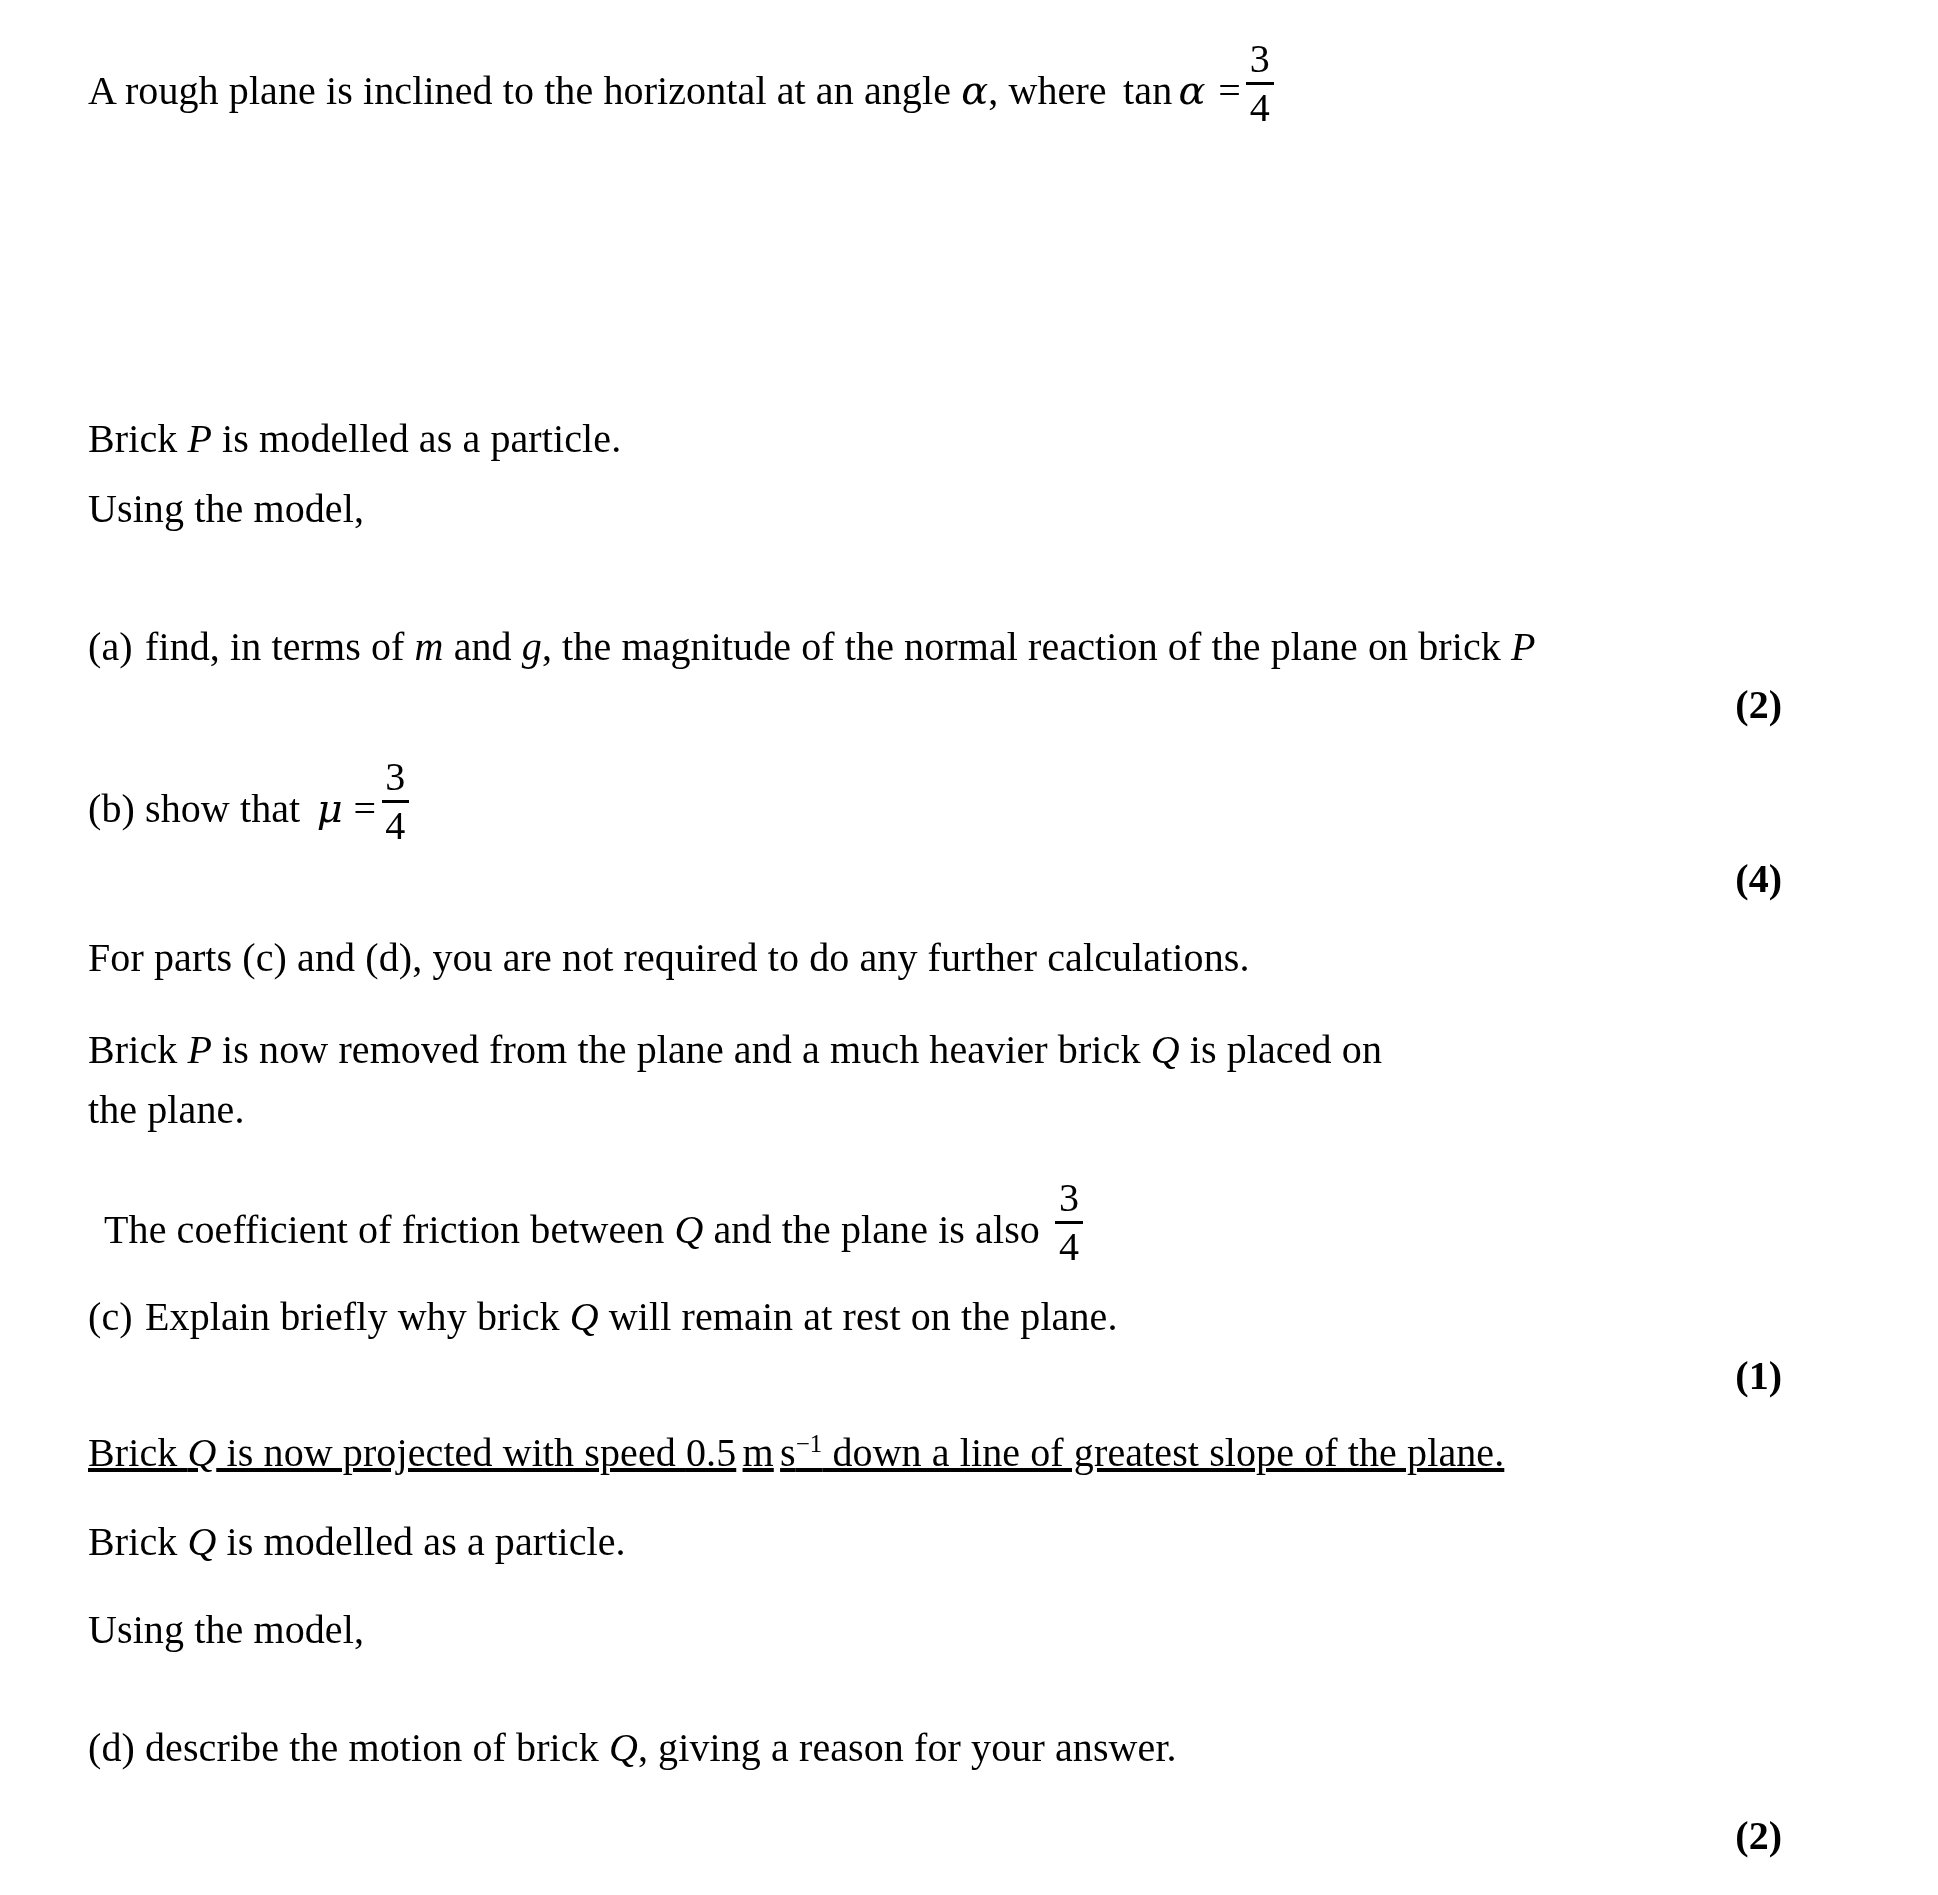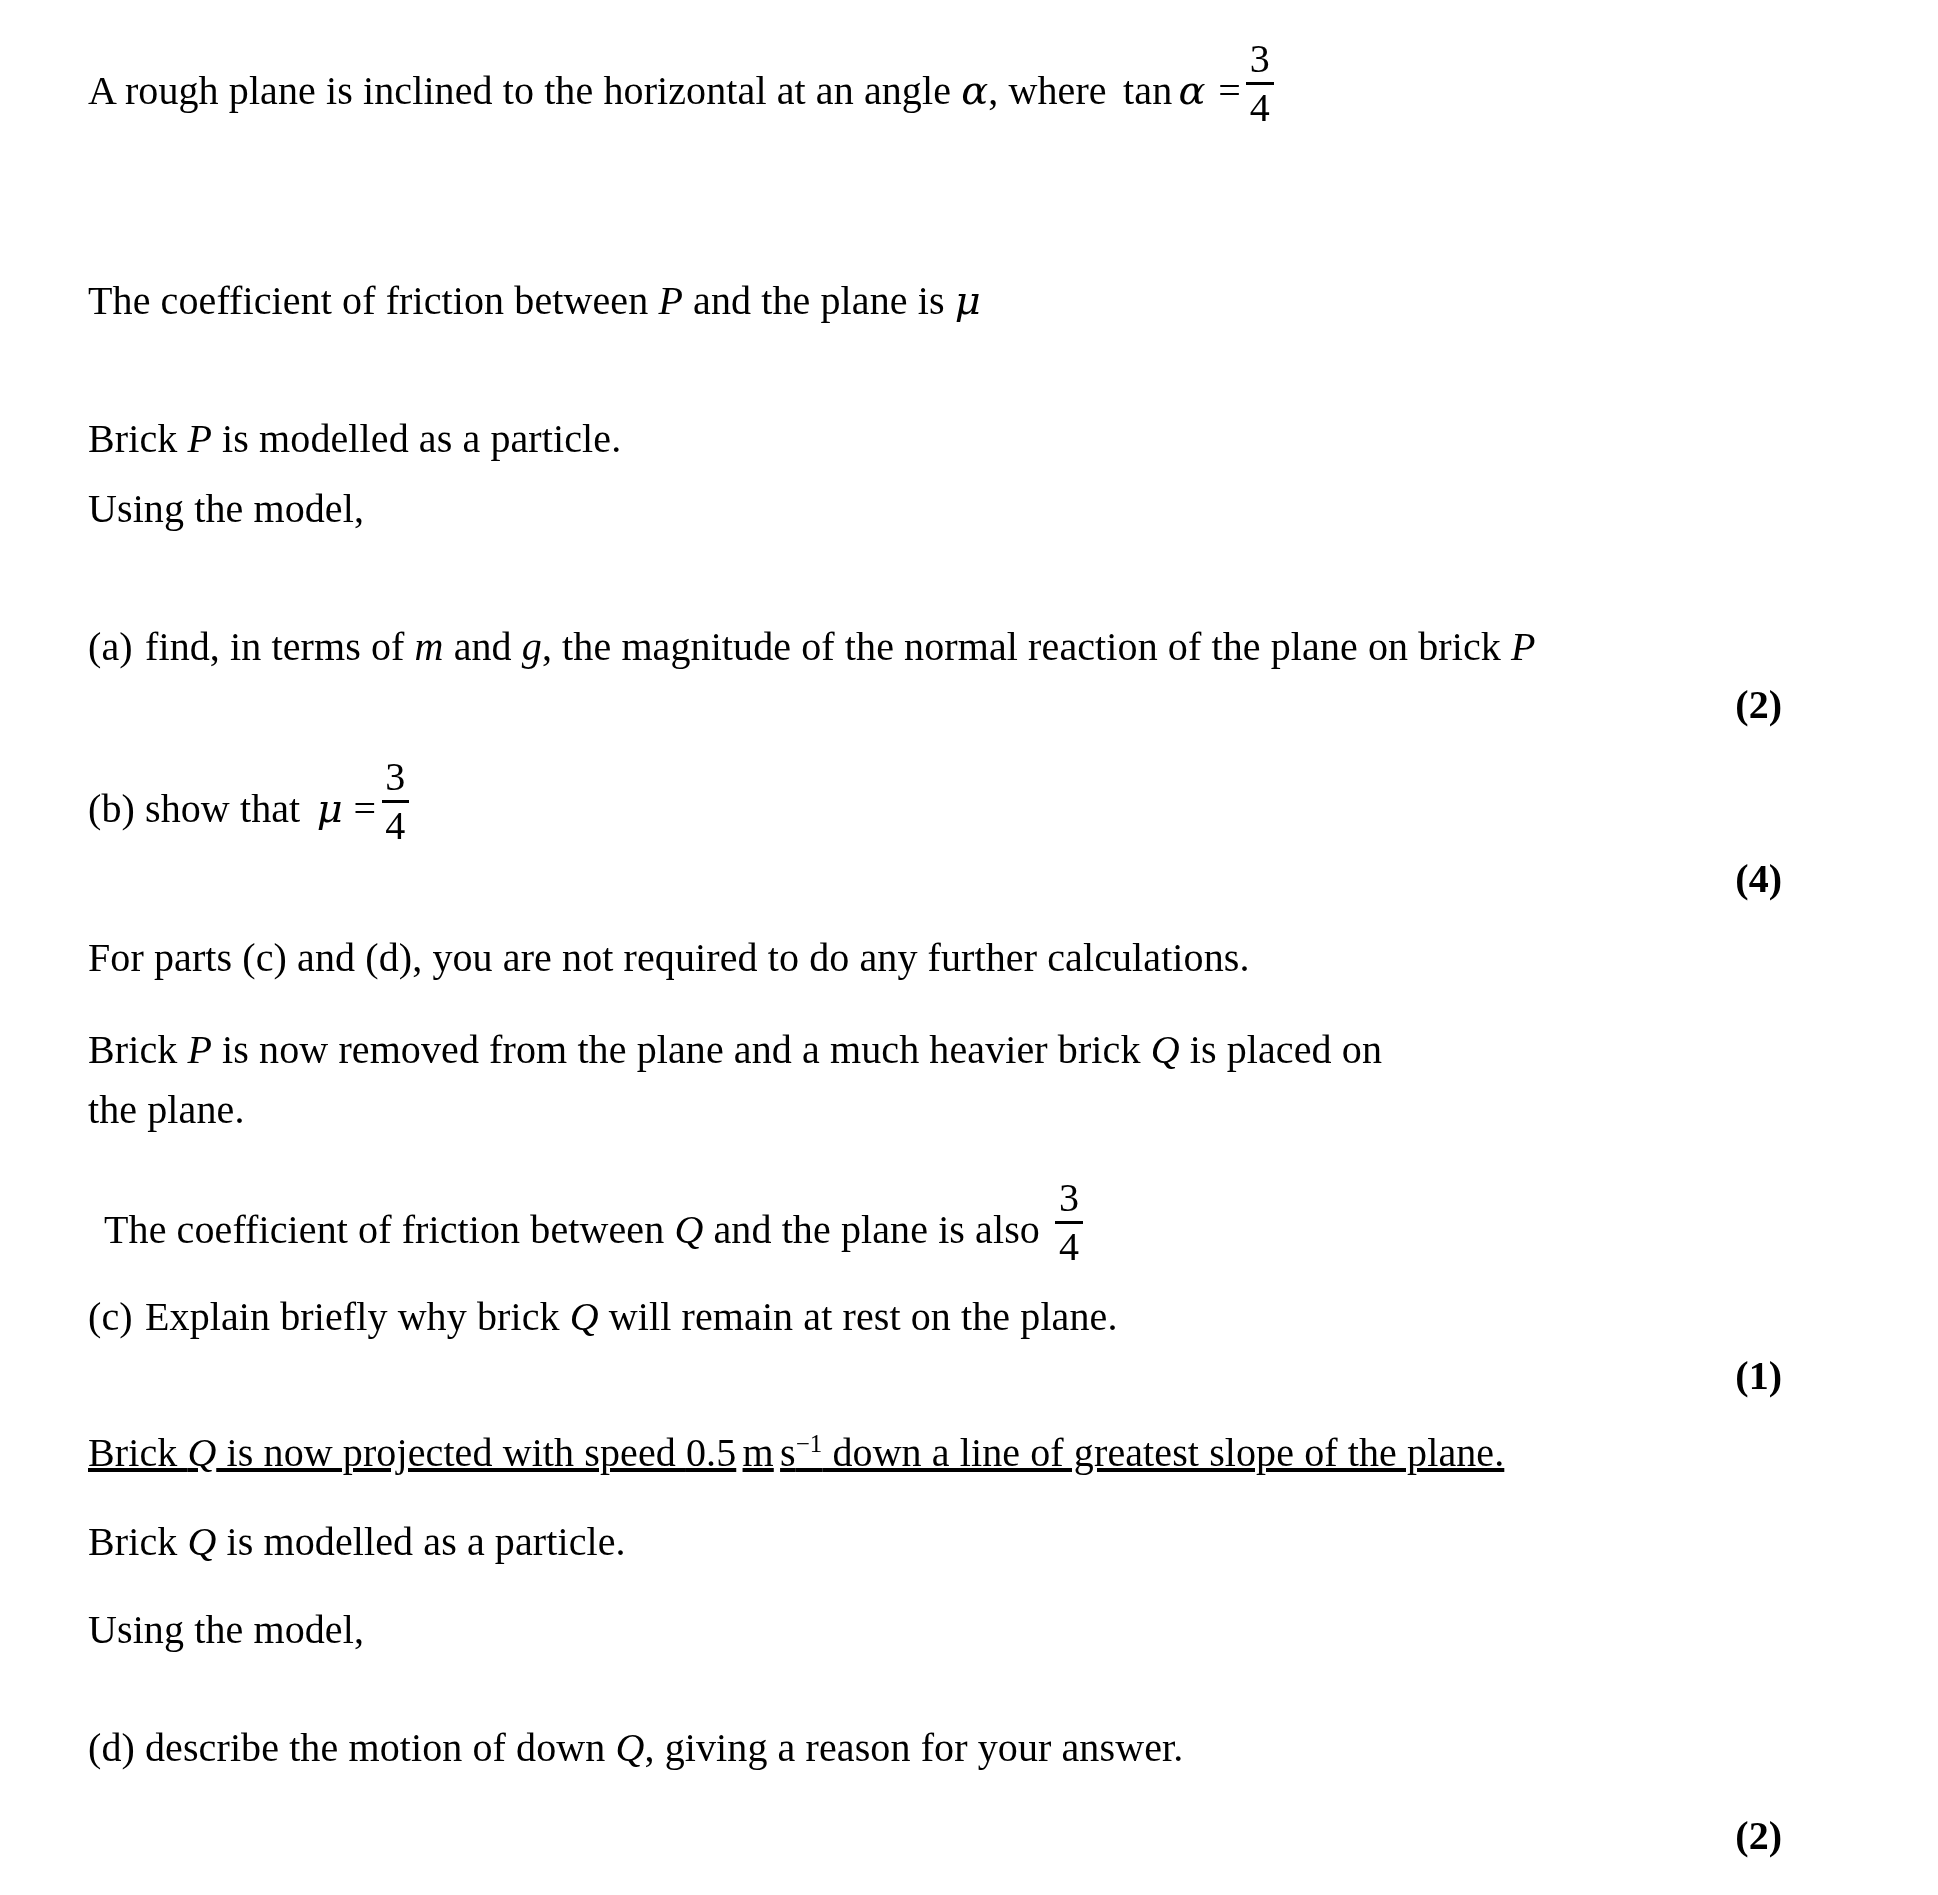--- a/index.html
+++ b/index.html
@@ -116,23 +116,20 @@
 
 <div class="page">
 
   <div class="qnum"></div>
 
   <div class="line qtext" style="left:88px; top:39px;">
     <span>A rough plane is inclined to the horizontal at an angle </span><span class="gk">α</span><span>, where </span><span class="thin"></span><span>tan</span><span class="thin"></span><span class="gk">α</span><span style="display:inline-block;width:12.5px"></span><span>=</span><span class="frac"><span class="num">3</span><span class="bar"></span><span class="den">4</span></span>
   </div>
 
 
-  <div class="line qtext" style="left:88px; top:280px;">
-    <span>The coefficient of friction between </span><em class="var">P</em><span> and the plane is </span><span class="gk">μ</span>
-  </div>
 
 
   <div class="line qtext" style="left:88px; top:419px;">
     <span>Brick </span><em class="var">P</em><span> is modelled as a particle.</span>
   </div>
 
   <div class="line qtext" style="left:88px; top:489px;">
     <span>Using the model,</span>
   </div>
 
@@ -170,18 +167,18 @@
 
   <div class="line qtext" style="left:88px; top:1522px;">
     <span>Brick </span><em class="var">Q</em><span> is modelled as a particle.</span>
   </div>
 
   <div class="line qtext" style="left:88px; top:1610px;">
     <span>Using the model,</span>
   </div>
 
   <div class="line qtext" style="left:88px; top:1728px;">
-    <span class="partlabel">(d)</span><span>describe the motion of down </span><em class="var">Q</em><span>, giving a reason for your answer.</span>
+    <span class="partlabel">(d)</span><span>describe the motion of brick </span><em class="var">Q</em><span>, giving a reason for your answer.</span>
   </div>
   <div class="mark" style="top:1812px;">(2)</div>
 
 </div>
 
 
 </body></html>

